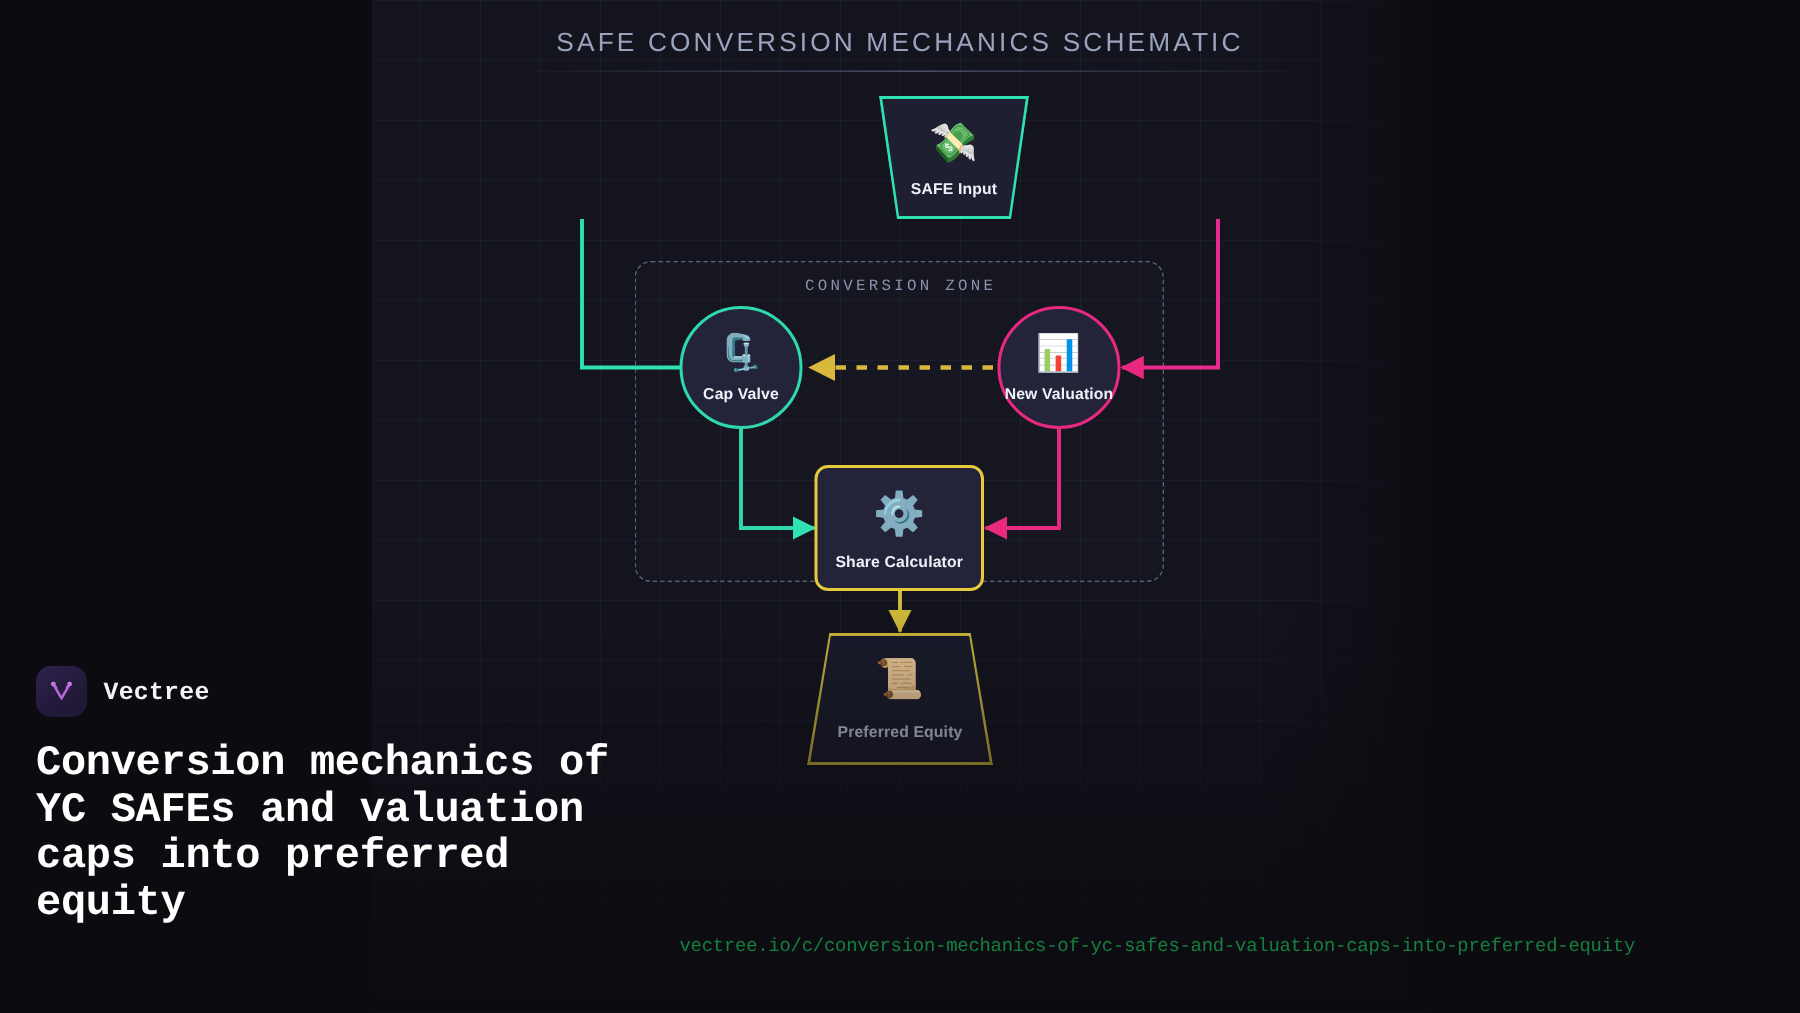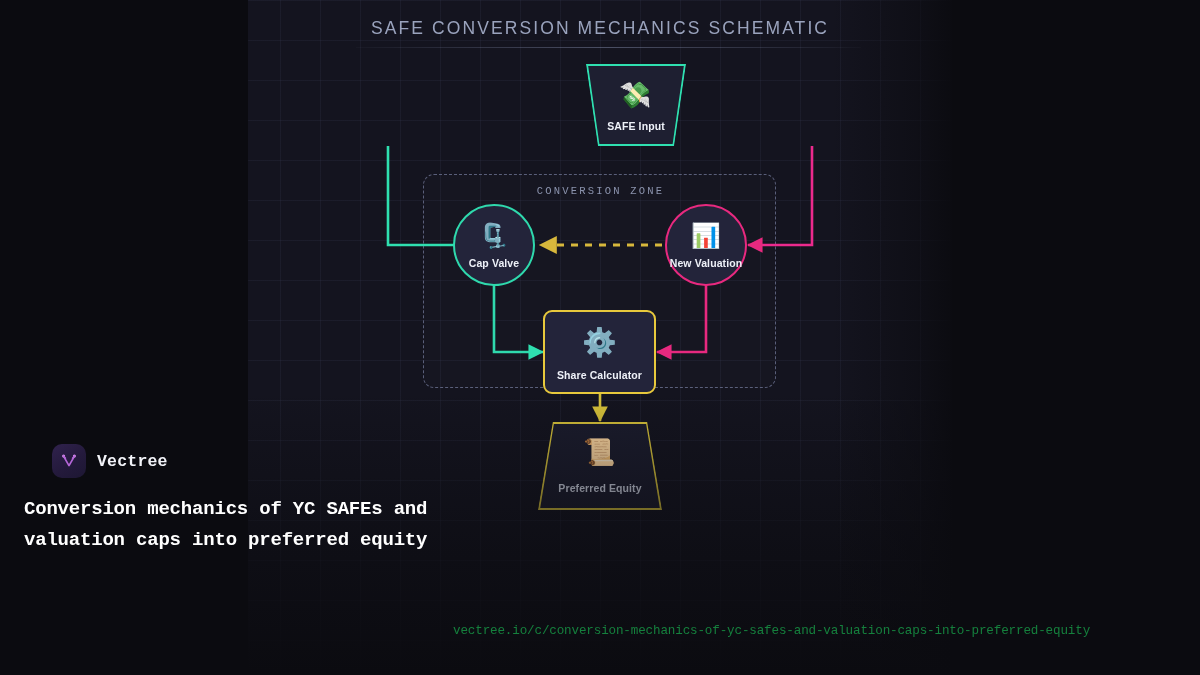--- a/index.html
+++ b/index.html
@@ -138,39 +138,38 @@
   #brand-block {
     position: absolute;
     left: 24px; top: 444px;
     width: 430px;
   }
   #brand-row {
     display: flex;
     align-items: center;
     gap: 11px;
     margin-bottom: 16px;
-    margin-left: 28px;
   }
   #brand-logo {
     width: 34px; height: 34px;
     border-radius: 10px;
     background: linear-gradient(145deg, #30224d 0%, #241a3c 55%, #1d1733 100%);
     display: flex; align-items: center; justify-content: center;
     flex: 0 0 auto;
   }
   #brand-name {
     font-family: "Liberation Mono", monospace;
     font-size: 16.5px;
     font-weight: bold;
     color: #f2f3f8;
     letter-spacing: 0.2px;
   }
   #brand-headline {
     font-family: "Liberation Mono", monospace;
-    font-size: 19px;
+    font-size: 28px;
     font-weight: bold;
     line-height: 31px;
     color: #ffffff;
     letter-spacing: -0.2px;
   }
 
   #footer-url {
     position: absolute;
     left: 453px; top: 624px;
     font-family: "Liberation Mono", monospace;

